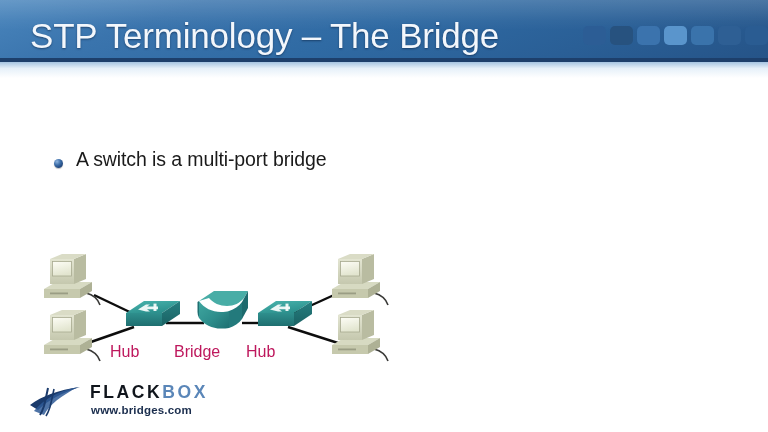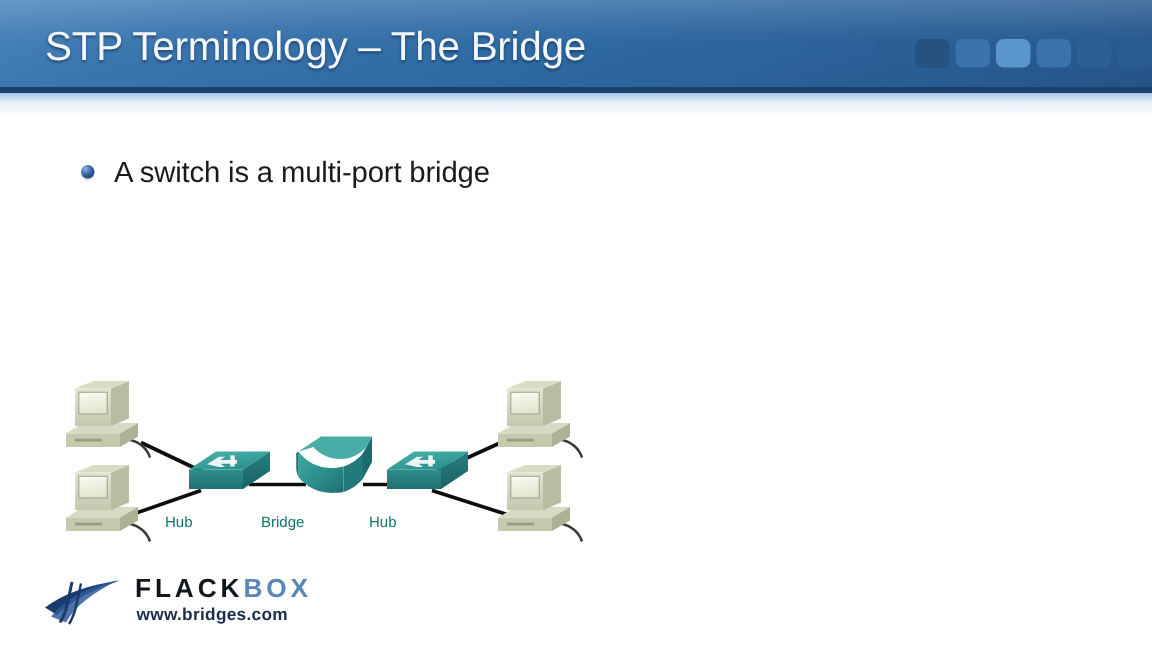--- a/index.html
+++ b/index.html
@@ -46,21 +46,21 @@
     left: 0; top: 0;
     width: 768px;
     height: 30px;
     background: linear-gradient(180deg, rgba(255,255,255,0.16) 0%, rgba(255,255,255,0.03) 70%, rgba(255,255,255,0) 100%);
     pointer-events: none;
   }
   #page-title {
     position: absolute;
     left: 30px;
     top: 16px;
-    font-size: 27px;
+    font-size: 35px;
     font-weight: normal;
     color: #f3f7fc;
     letter-spacing: -0.2px;
     text-shadow: 0 1px 2px rgba(10,30,60,0.55);
     white-space: nowrap;
   }
 
   
   #deco-squares {
     position: absolute;
@@ -88,22 +88,23 @@
 
   
   #bullets {
     position: absolute;
     left: 54px;
     top: 102px;
     width: 680px;
   }
   .bullet-row {
     display: flex;
-    align-items: flex-start;
+    align-items: center;
     margin-bottom: 7px;
+    margin-top: 44px;
   }
   .bullet-marker {
     flex: 0 0 auto;
     width: 9px;
     height: 9px;
     border-radius: 50%;
     margin-top: 8px;
     margin-right: 13px;
     background: radial-gradient(circle at 33% 28%, #8fb4de 0%, #3a6ba6 42%, #1d3f74 78%, #13294d 100%);
     box-shadow: 0 1px 1px rgba(0,0,0,0.25);
@@ -119,22 +120,22 @@
   #diagram {
     position: absolute;
     left: 28px;
     top: 243px;
     width: 370px;
     height: 128px;
   }
   #diagram svg { display: block; }
   .node-label {
     position: absolute;
-    font-size: 10px;
-    color: #0f766e;
+    font-size: 16px;
+    color: #be185d;
     white-space: nowrap;
   }
   #label-hub-left   { left: 82px;  top: 100px; }
   #label-bridge     { left: 146px; top: 100px; }
   #label-hub-right  { left: 218px; top: 100px; }
 
   
   #logo {
     position: absolute;
     left: 28px;

